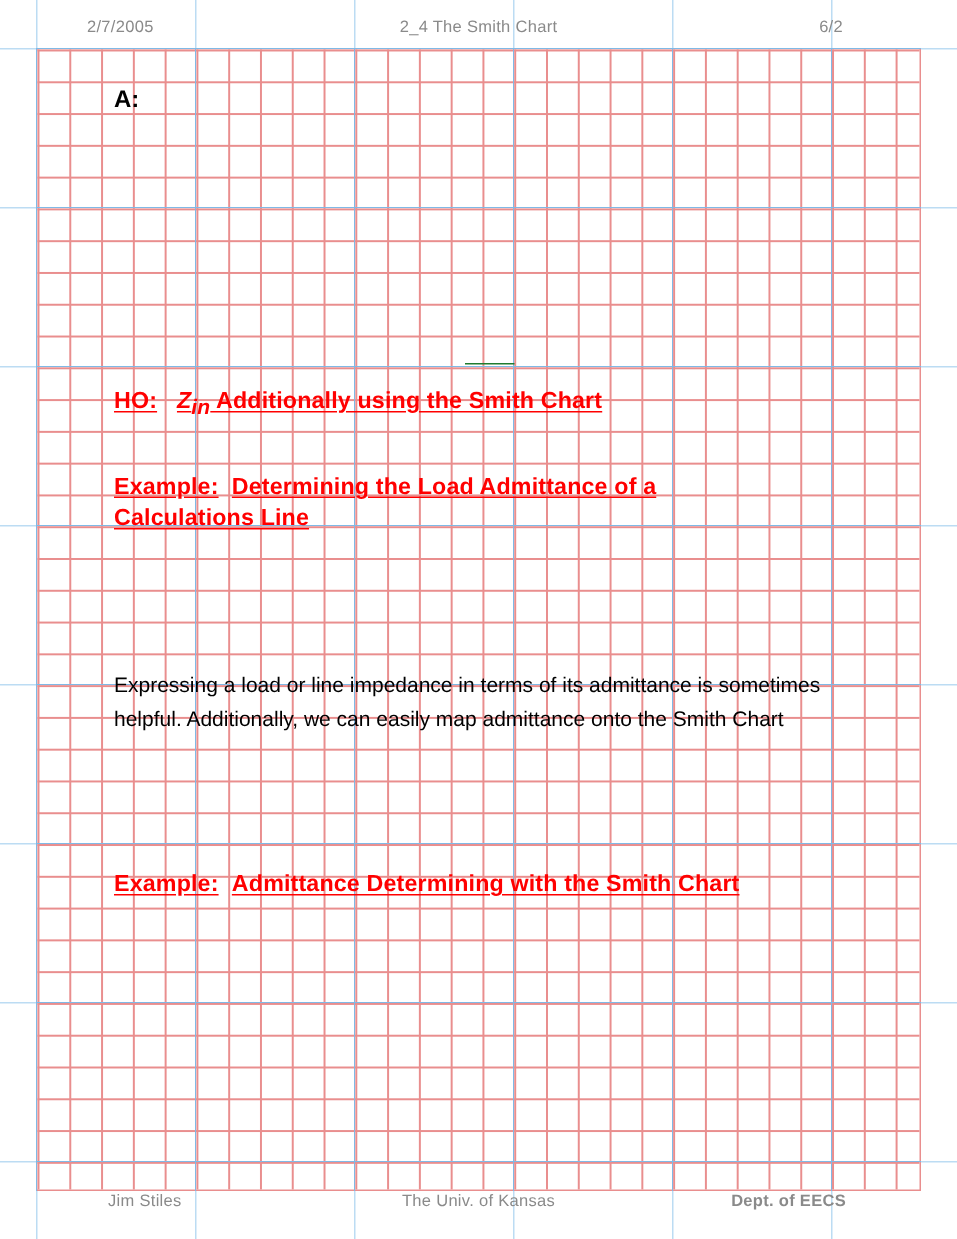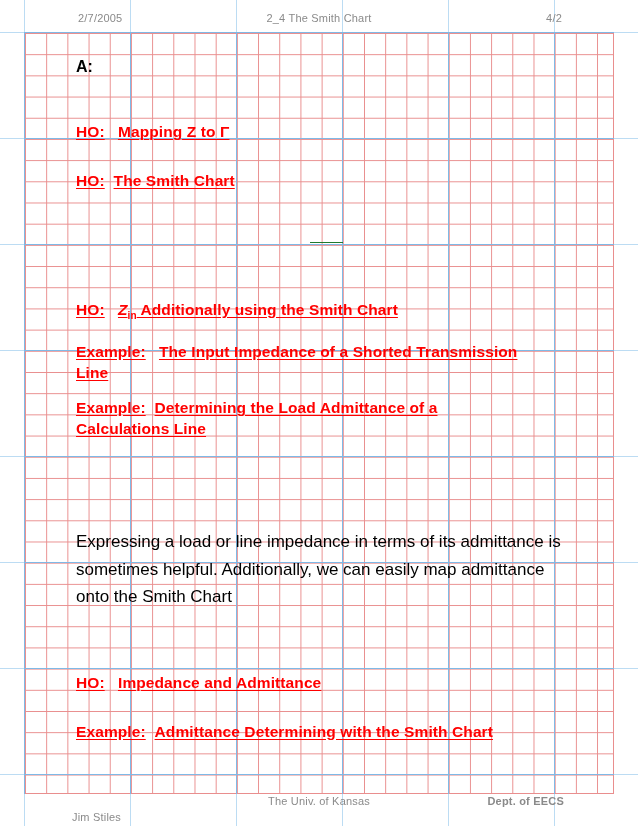--- a/index.html
+++ b/index.html
@@ -69,35 +69,35 @@
   .hdr {
     position: absolute;
     top: 12px;
     left: 0;
     width: 638px;
     height: 16px;
     font-size: 11px;
     color: #8a8a8a;
     letter-spacing: .2px;
   }
-  .hdr .left  { position: absolute; left: 78px;  top: 0; }
+  .hdr .left  { position: absolute; left: 58px;  top: 0; }
   .hdr .mid   { position: absolute; left: 0; top: 0; width: 638px; text-align: center; }
   .hdr .right { position: absolute; right: 76px; top: 0; }
 
   .ftr {
     position: absolute;
     top: 795px;
     left: 0;
     width: 638px;
     height: 16px;
     font-size: 11px;
     color: #8a8a8a;
     letter-spacing: .2px;
   }
-  .ftr .left  { position: absolute; left: 72px; top: 16px; }
+  .ftr .left  { position: absolute; left: 72px; top: 0; }
   .ftr .mid   { position: absolute; left: 0; top: 0; width: 638px; text-align: center; }
   .ftr .right { position: absolute; right: 74px; top: 0; font-weight: bold; }
 
   
   .content {
     position: absolute;
     left: 76px;
     top: 58px;
     width: 500px;
   }
@@ -109,40 +109,41 @@
     letter-spacing: .1px;
   }
   .ho .u { text-decoration: underline; text-underline-offset: 2px; }
   .a-head {
     color: #000000;
     font-weight: bold;
     font-size: 16px;
   }
   .blackpara {
     color: #000000;
-    font-size: 17px;
+    font-size: 14px;
     line-height: 1.62;
     font-weight: normal;
   }
   .spacer-8 { height: 8px; }
   .spacer-14 { height: 14px; }
   .spacer-20 { height: 20px; }
   .spacer-28 { height: 28px; }
   .spacer-46 { height: 46px; }
   .spacer-54 { height: 54px; }
   .dash {
     position: absolute;
     left: 310px;
     top: 242px;
     width: 33px;
     height: 0;
     border-bottom: 1.6px solid #1f7a2f;
   }
   .sub {
-    font-size: 10px;
+    font-size: 14px;
+    font-style: italic;
     vertical-align: sub;
   }
   .ital { font-style: italic; }
 </style>
 </head>
 <body>
 
 <div class="page">
 
   <div class="edge-rule" style="top:32px;"></div>
@@ -159,88 +160,71 @@
   <div class="edge-rule-v" style="left:342px;"></div>
   <div class="edge-rule-v" style="left:448px;"></div>
   <div class="edge-rule-v" style="left:554px;"></div>
 
   <div class="grid"></div>
   <div class="grid-major"></div>
 
   <div class="hdr">
     <span class="left">2/7/2005</span>
     <span class="mid">2_4 The Smith Chart</span>
-    <span class="right">4/2</span>
+    <span class="right">6/2</span>
   </div>
 
   <div class="ftr">
     <span class="left">Jim Stiles</span>
     <span class="mid">The Univ. of Kansas</span>
     <span class="right">Dept. of EECS</span>
   </div>
 
   <div class="dash"></div>
 
   <div class="content">
 
     <div class="a-head">A:</div>
 
     <div class="spacer-46"></div>
 
-    <div class="ho">
-      <span class="u">HO:</span>
-      <span>&nbsp;&nbsp;</span><span class="u">Mapping Z to Γ</span>
-    </div>
 
     <div class="spacer-28"></div>
 
-    <div class="ho">
-      <span class="u">HO:</span>
-      <span>&nbsp;</span><span class="u">The Smith Chart</span>
-    </div>
 
     <div class="spacer-54"></div>
     <div class="spacer-54"></div>
 
     <div class="ho">
       <span class="u">HO:</span>
       <span>&nbsp;&nbsp;</span><span class="u"><span class="ital">Z</span><span class="sub">in</span><span> Additionally using the Smith Chart</span></span>
     </div>
 
     <div class="spacer-20"></div>
 
-    <div class="ho">
-      <span class="u">Example:</span>
-      <span>&nbsp;&nbsp;</span><span class="u">The Input Impedance of a Shorted Transmission</span><br>
-      <span class="u">Line</span>
-    </div>
 
     <div class="spacer-14"></div>
 
     <div class="ho">
       <span class="u">Example:</span>
       <span>&nbsp;</span><span class="u">Determining the Load Admittance of a</span><br>
       <span class="u">Calculations Line</span>
     </div>
 
     <div class="spacer-14"></div>
 
 
     <div class="spacer-54"></div>
     <div class="spacer-20"></div>
 
     <div class="blackpara">Expressing a load or line impedance in terms of its admittance is sometimes helpful.  Additionally, we can easily map admittance onto the Smith Chart</div>
 
     <div class="spacer-54"></div>
     <div class="spacer-8"></div>
 
-    <div class="ho">
-      <span class="u">HO:</span>
-      <span>&nbsp;&nbsp;</span><span class="u">Impedance and Admittance</span>
-    </div>
 
     <div class="spacer-28"></div>
 
     <div class="ho">
       <span class="u">Example:</span>
       <span>&nbsp;</span><span class="u">Admittance Determining with the Smith Chart</span>
     </div>
 
   </div>
 </div>

